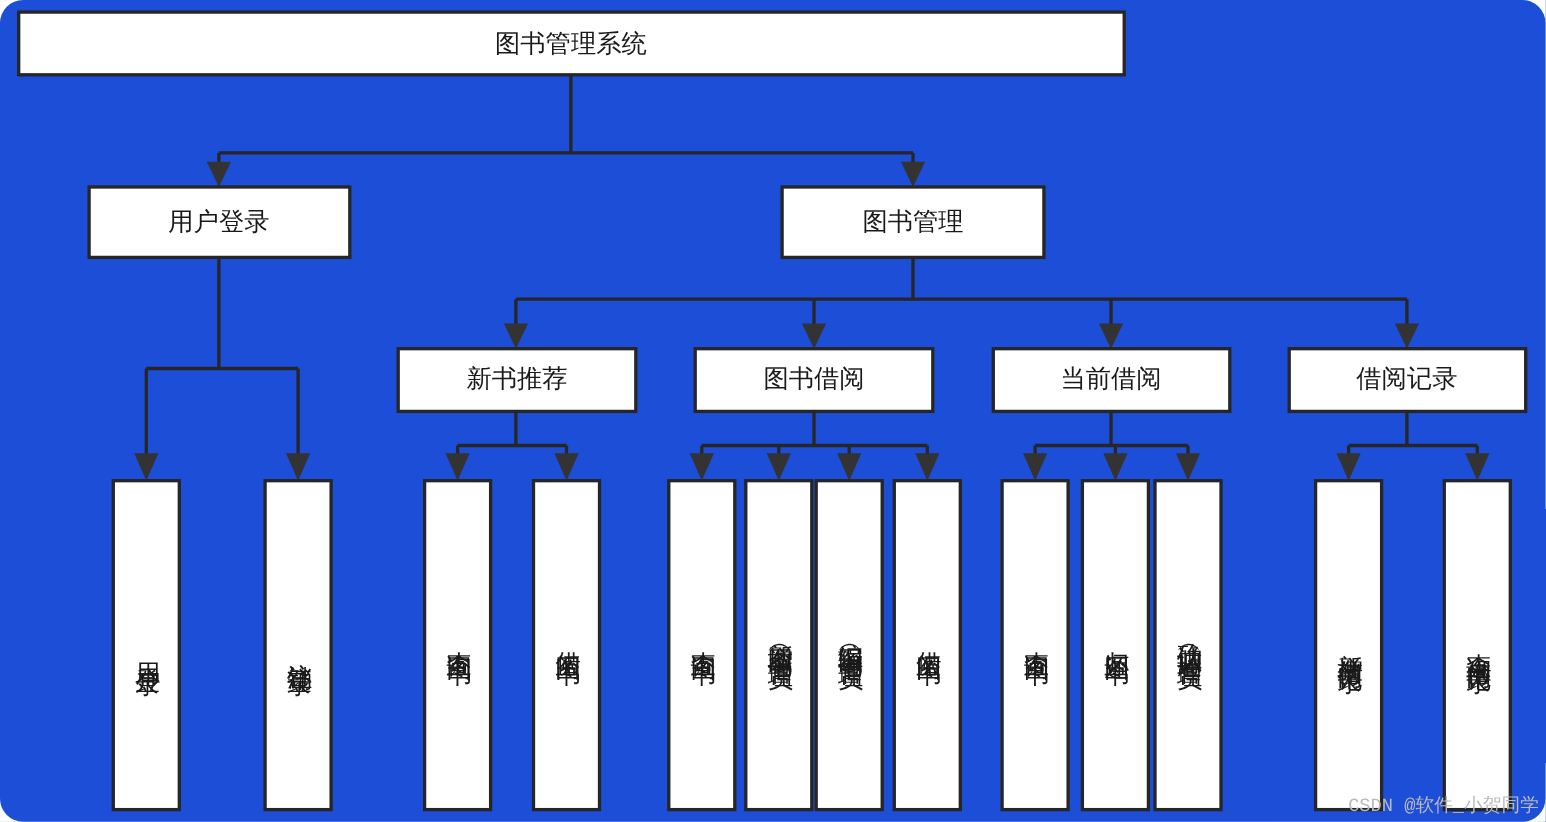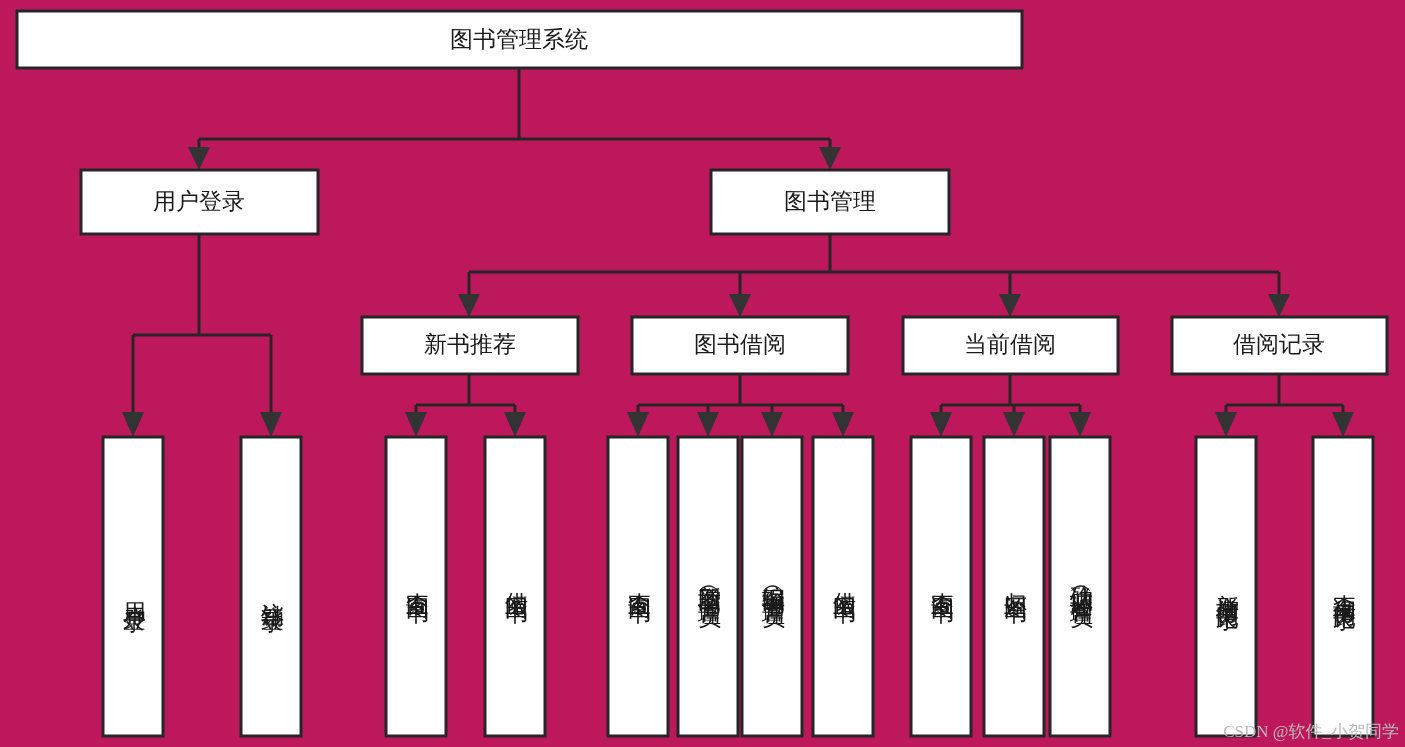--- a/index.html
+++ b/index.html
@@ -10,21 +10,22 @@
   body {
     width: 1405px;
     height: 747px;
     font-family: "Liberation Sans", "DejaVu Sans", sans-serif;
     overflow: hidden;
   }
   #diagram-root {
     position: relative;
     width: 1405px;
     height: 747px;
-    background: #be185d;
+    background: #1d4ed8;
+    border-radius: 21px;
   }
   svg#diagram-svg {
     position: absolute;
     top: 0;
     left: 0;
     width: 1405px;
     height: 747px;
   }
   .node-box {
     fill: #ffffff;
@@ -53,21 +54,21 @@
   .label-v {
     font-size: 23px;
     writing-mode: vertical-rl;
     text-orientation: upright;
     letter-spacing: 3px;
   }
   .watermark-text {
     position: absolute;
     right: 6px;
     bottom: 4px;
-    font-family: Liberation Serif, serif;
+    font-family: Liberation Mono, monospace;
     font-size: 17px;
     color: #b9b9b9;
     white-space: nowrap;
     user-select: none;
   }
 </style>
 </head>
 <body>
 
 <div id="diagram-root">

